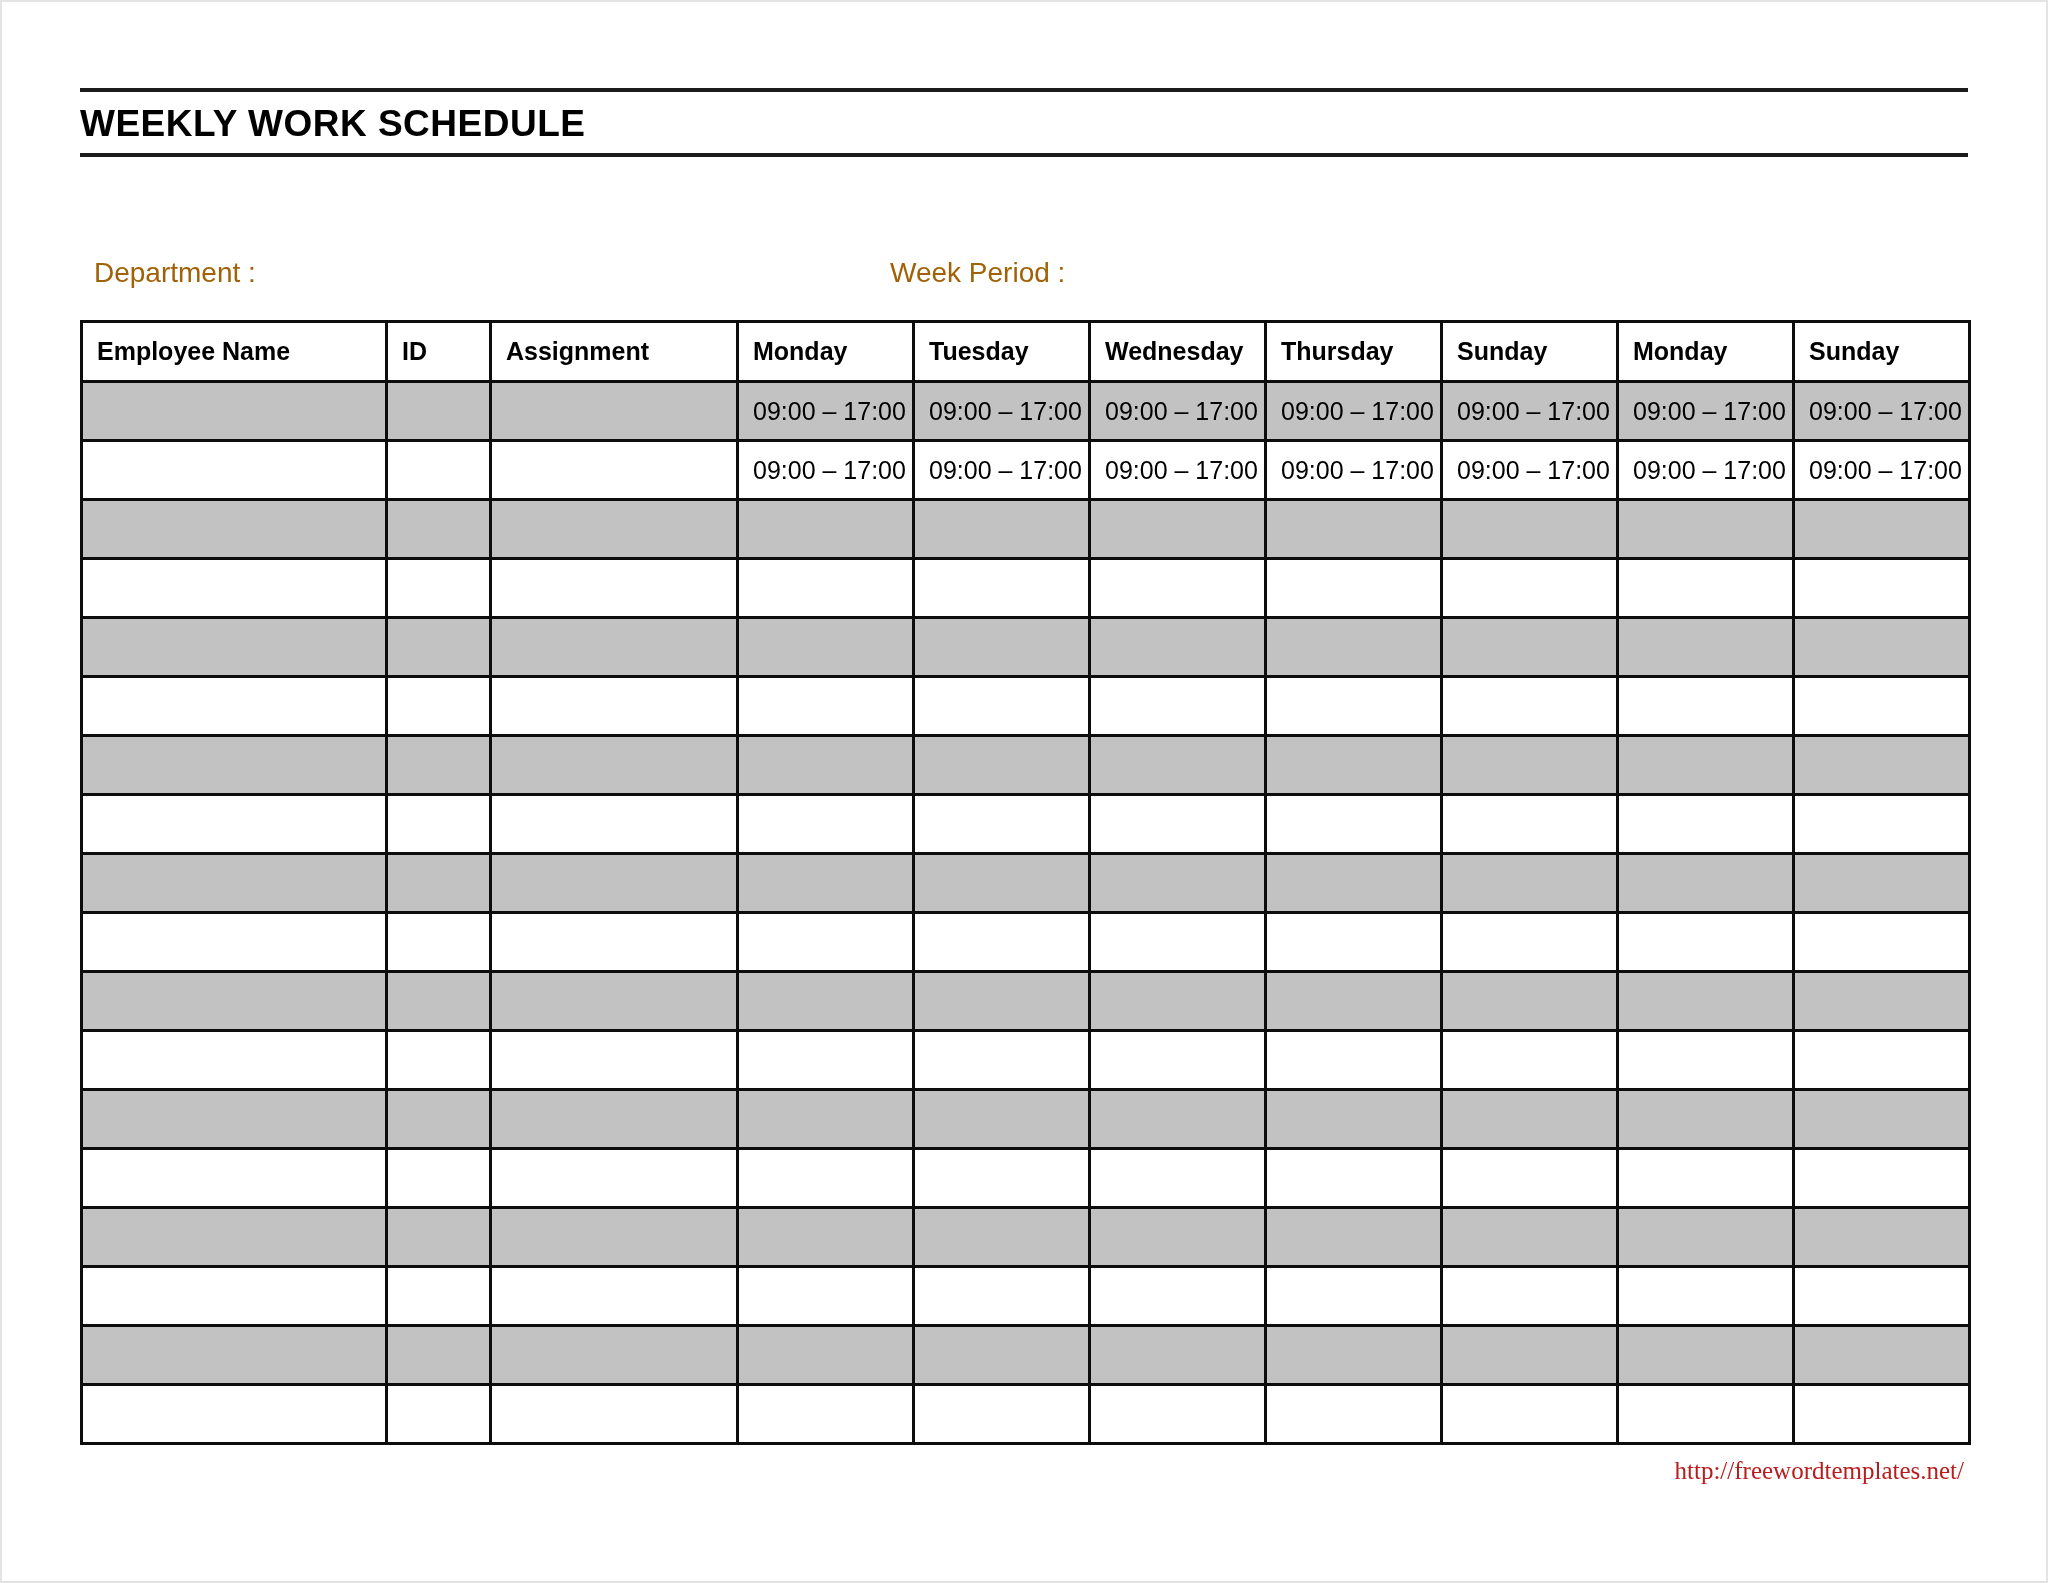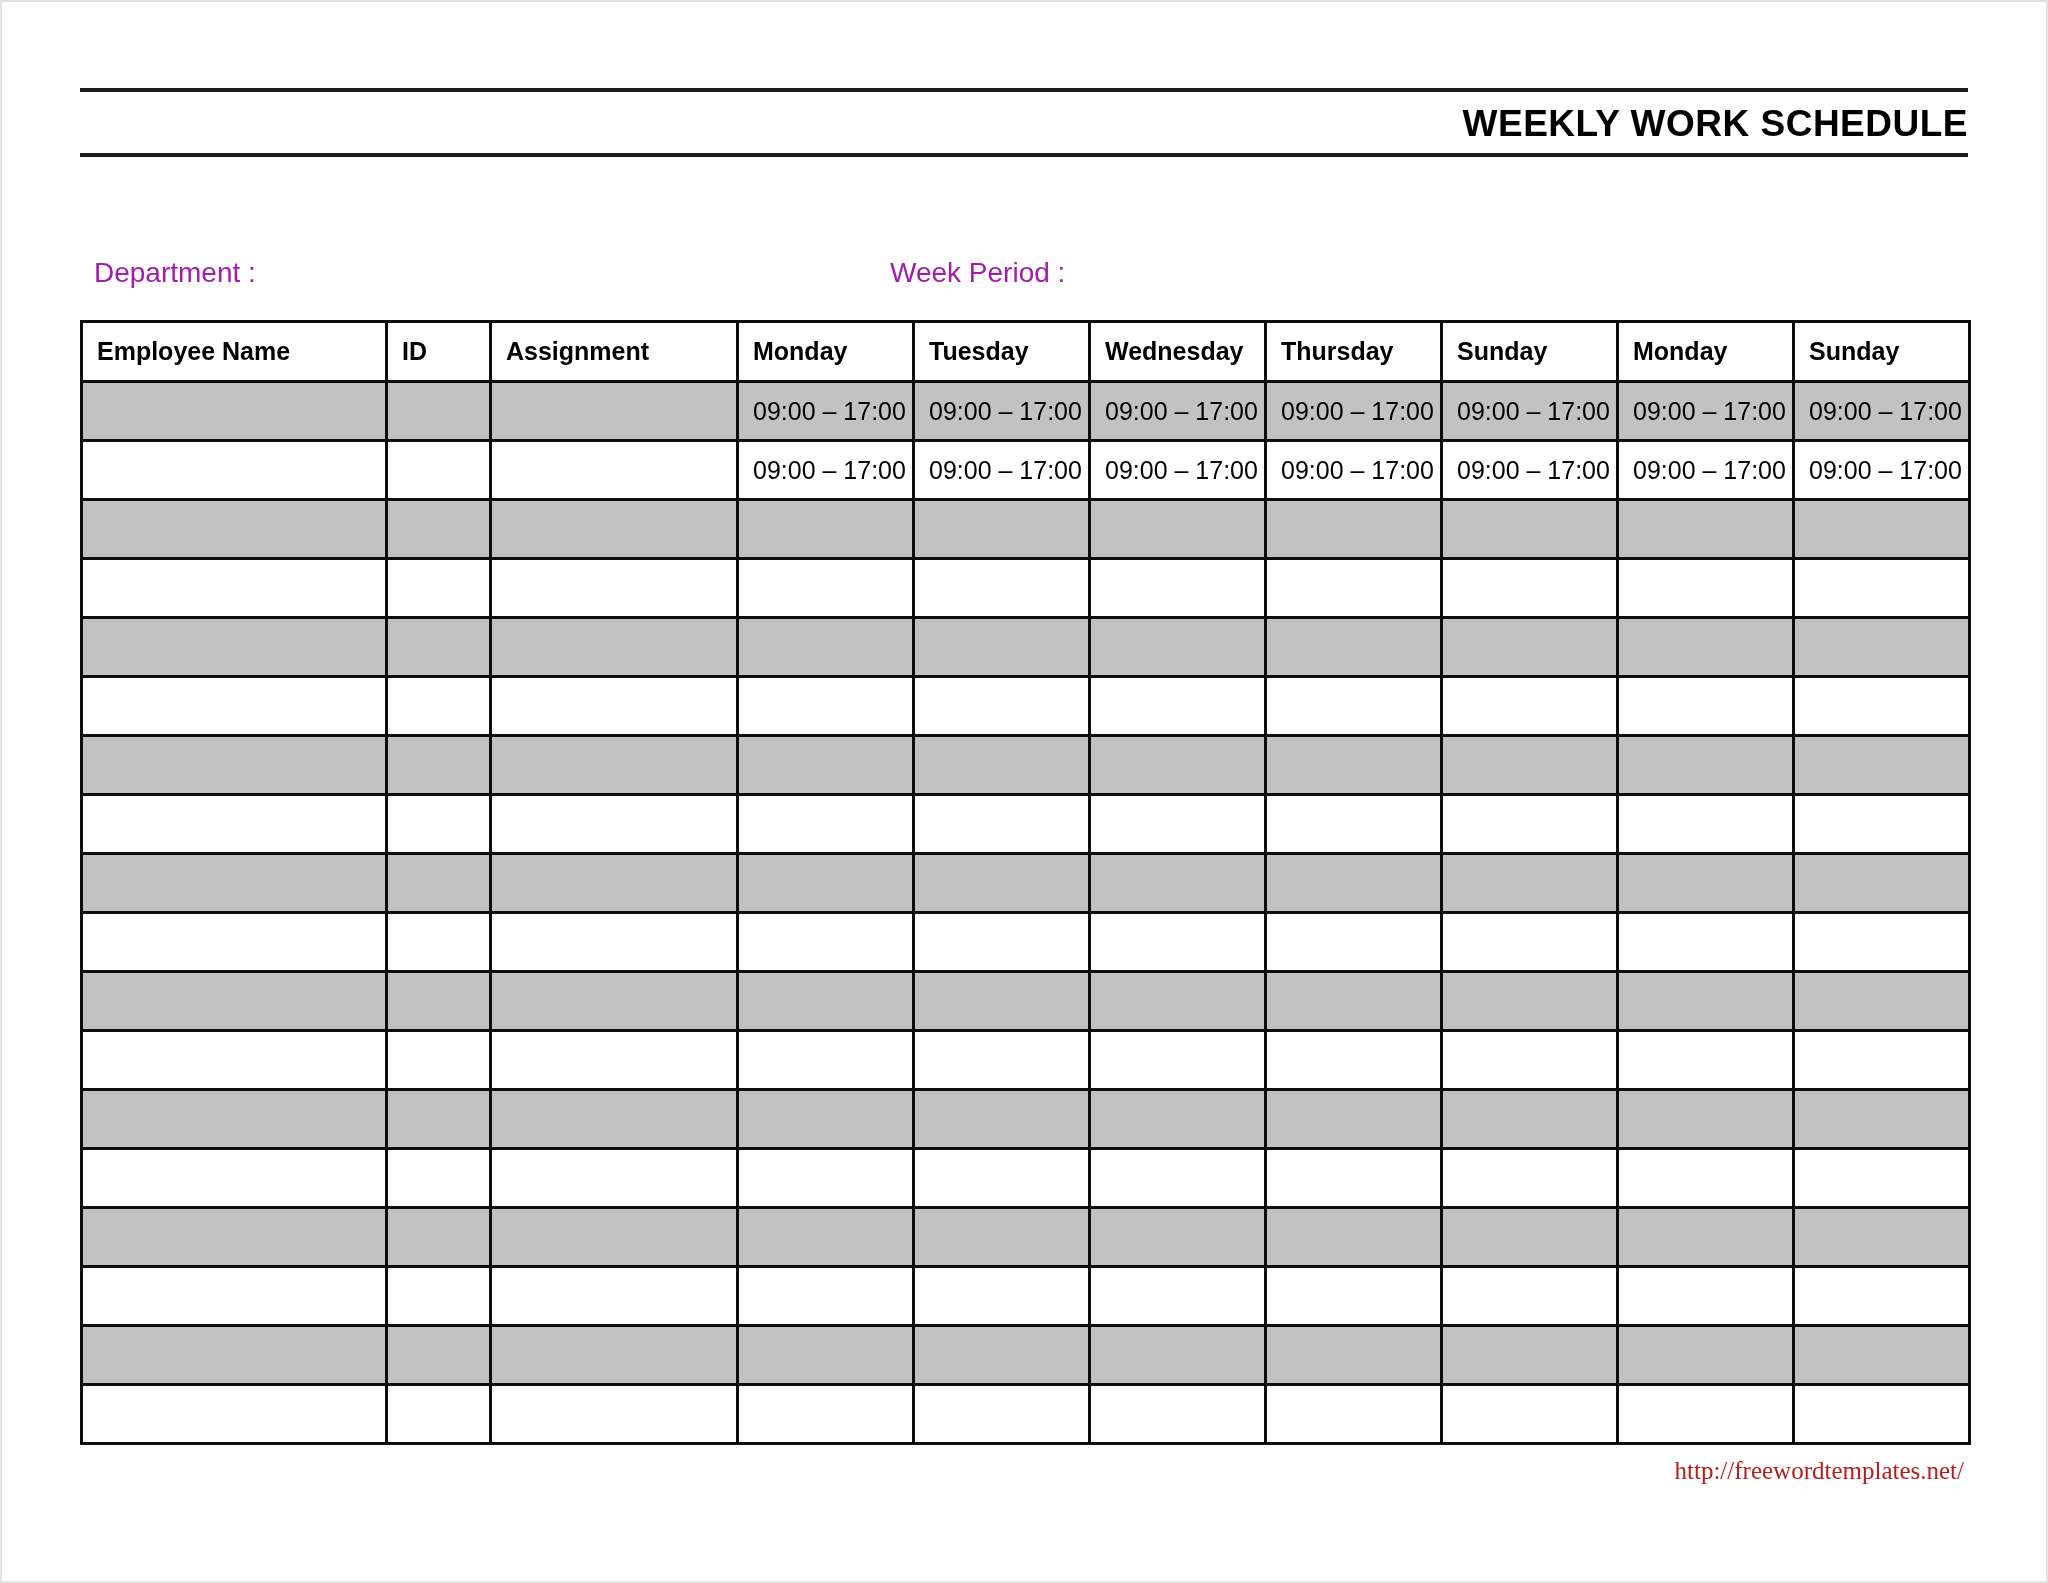--- a/index.html
+++ b/index.html
@@ -33,42 +33,42 @@
   }
   .rule {
     height: 0;
     border-top: 4px solid #1b1b1b;
     width: 100%;
   }
   .rule-bottom {
     border-top: 4px solid #1b1b1b;
   }
   .doc-title {
-    text-align: right;
+    text-align: left;
     font-size: 37px;
     font-weight: bold;
     letter-spacing: 0.5px;
     padding: 13px 0 11px 0;
     line-height: 1.0;
     color: #000;
   }
 
   
   .meta-row {
     position: absolute;
     top: 255px;
     left: 0;
     width: 2048px;
     height: 40px;
   }
   .meta-label {
     position: absolute;
     font-size: 28px;
     font-weight: normal;
-    color: #a21caf;
+    color: #a16207;
     white-space: nowrap;
   }
   .meta-department { left: 92px; top: 0; }
   .meta-weekperiod { left: 840px; top: 0; margin-left: 48px; }
 
   
   .table-wrap {
     position: absolute;
     left: 78px;
     top: 318px;

